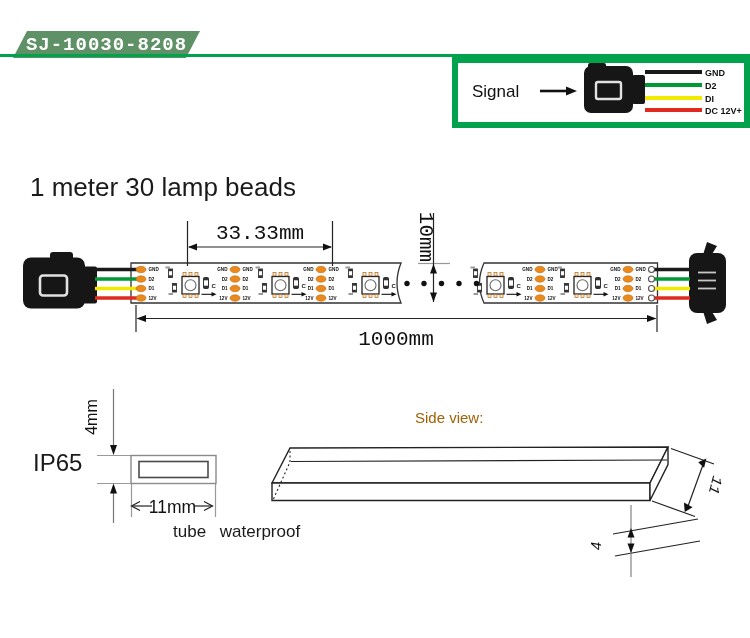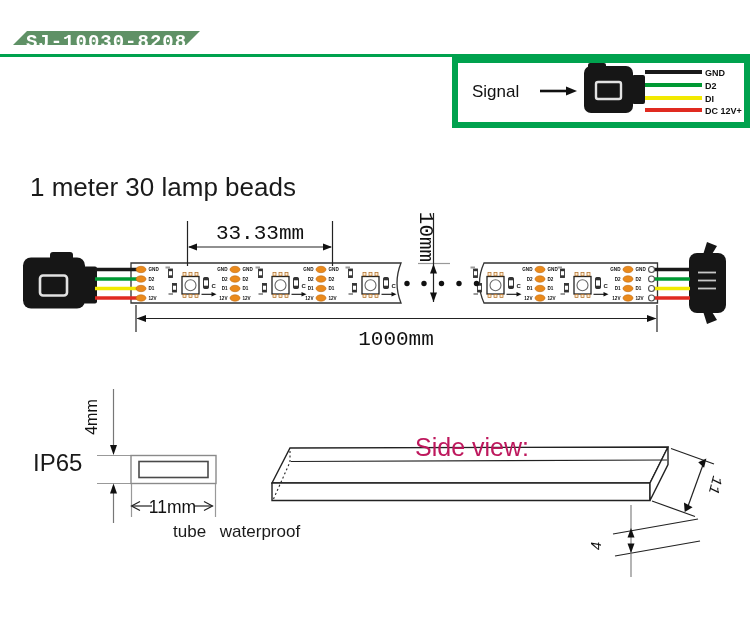--- a/index.html
+++ b/index.html
@@ -3,38 +3,38 @@
 <meta charset="utf-8">
 <style>
   html,body{margin:0;padding:0;}
   body{
     width:750px;height:638px;position:relative;background:#fff;overflow:hidden;
     font-family:"Liberation Sans","DejaVu Sans",sans-serif;color:#111;
   }
   .abs{position:absolute;}
   #diagram{position:absolute;left:0;top:0;}
   #model-banner{
-    left:13px;top:31px;width:187px;height:14px;
+    left:13px;top:31px;width:187px;height:27px;
     clip-path:polygon(7.5% 0,100% 0,92.5% 100%,0 100%);
-    display:flex;justify-content:center;
+    display:flex;align-items:center;justify-content:center;
   }
   #model-banner span{
     font-family:"Liberation Mono","DejaVu Sans Mono",monospace;
     font-weight:bold;font-size:19px;color:#fff;letter-spacing:1px;
   }
   #header-line{left:0;top:54px;width:750px;height:3px;}
   #signal-box{
     left:452px;top:57px;width:298px;height:71px;background:#fff;
     box-sizing:border-box;border-style:solid;border-width:6px;
   }
   #signal-box svg{display:block;}
   #page-title{left:30px;top:152px;font-size:26px;color:#1a1a1a;margin-top:20px;}
   #ip65-label{left:33px;top:449px;font-size:24px;color:#1a1a1a;text-align:center;}
   #tube-caption{left:173px;top:522px;font-size:17px;color:#1a1a1a;word-spacing:9px;text-align:center;}
-  #side-view-title{left:415px;top:433px;font-size:25px;color:#be185d;}
+  #side-view-title{left:415px;top:409px;font-size:15px;color:#a16207;}
   text{fill:#111;}
   .dimtext{font-family:"Liberation Mono","DejaVu Sans Mono",monospace;font-size:21px;}
   .dimtext-sm{font-family:"Liberation Mono","DejaVu Sans Mono",monospace;font-size:15px;font-style:italic;}
   .sanssm{font-family:"Liberation Sans","DejaVu Sans",sans-serif;}
   .thin{stroke:#222;stroke-width:1.2;fill:none;}
   .grayline{stroke:#999;stroke-width:1.2;fill:none;}
   .outline{stroke:#222;stroke-width:1.4;fill:#fff;}
 </style>
 </head>
 <body>

